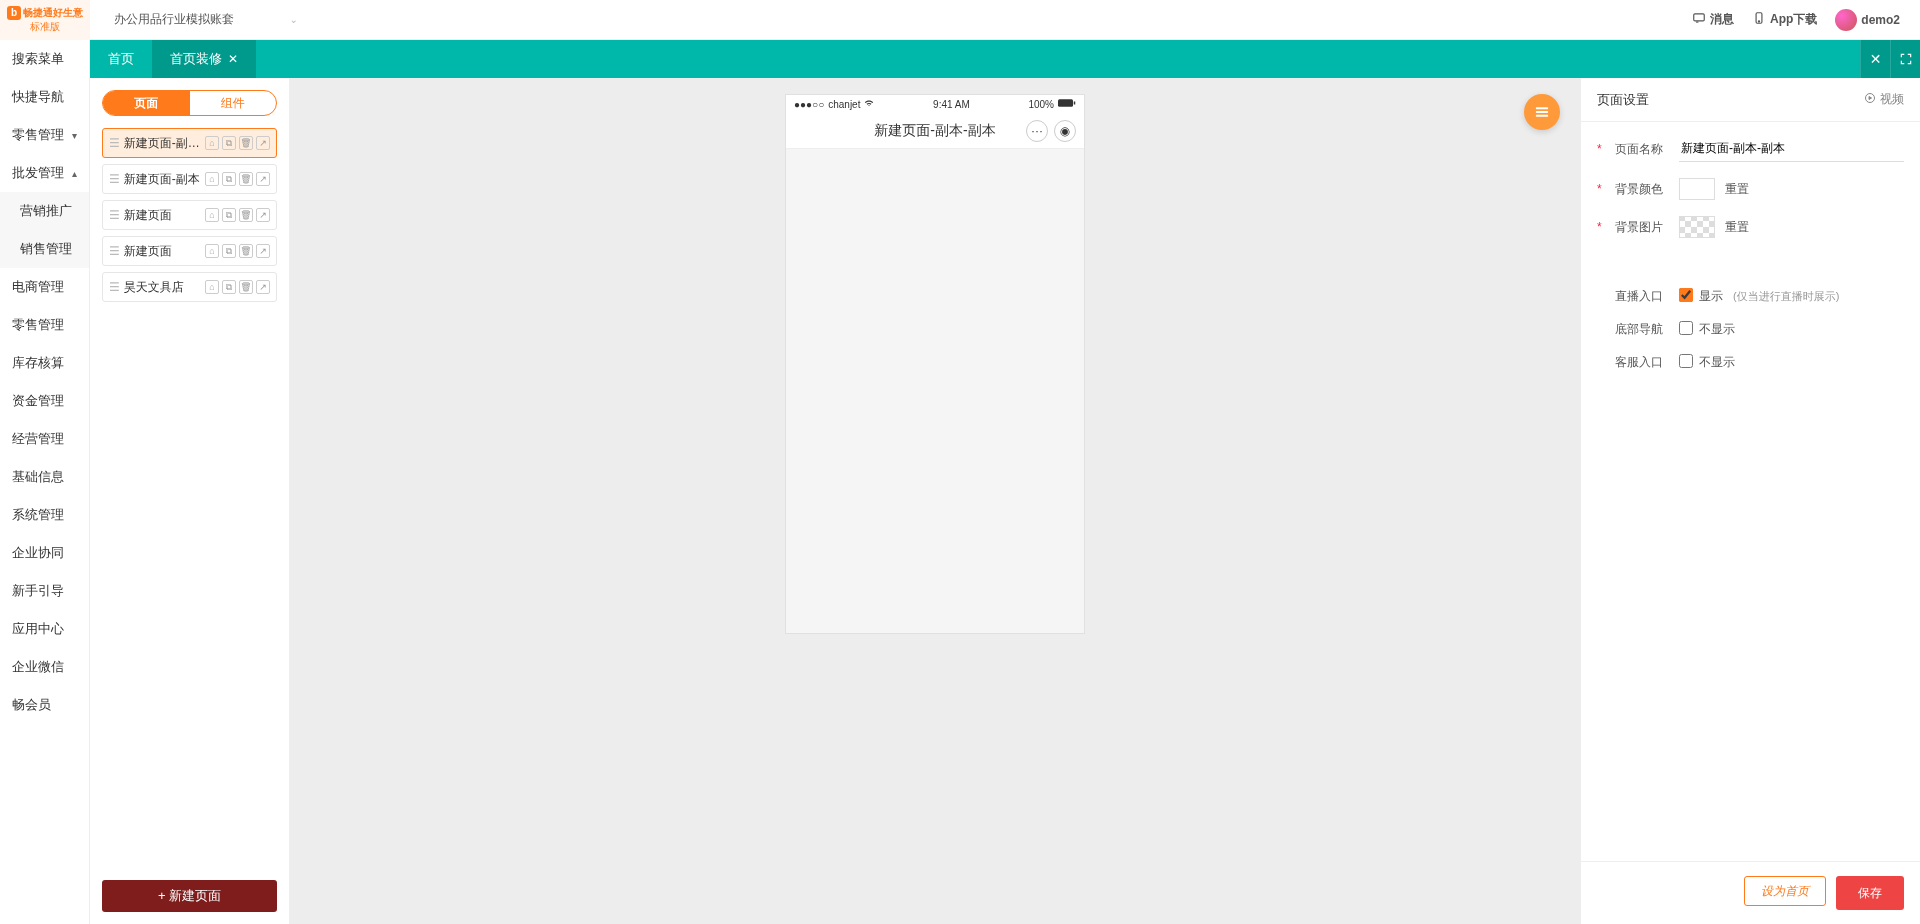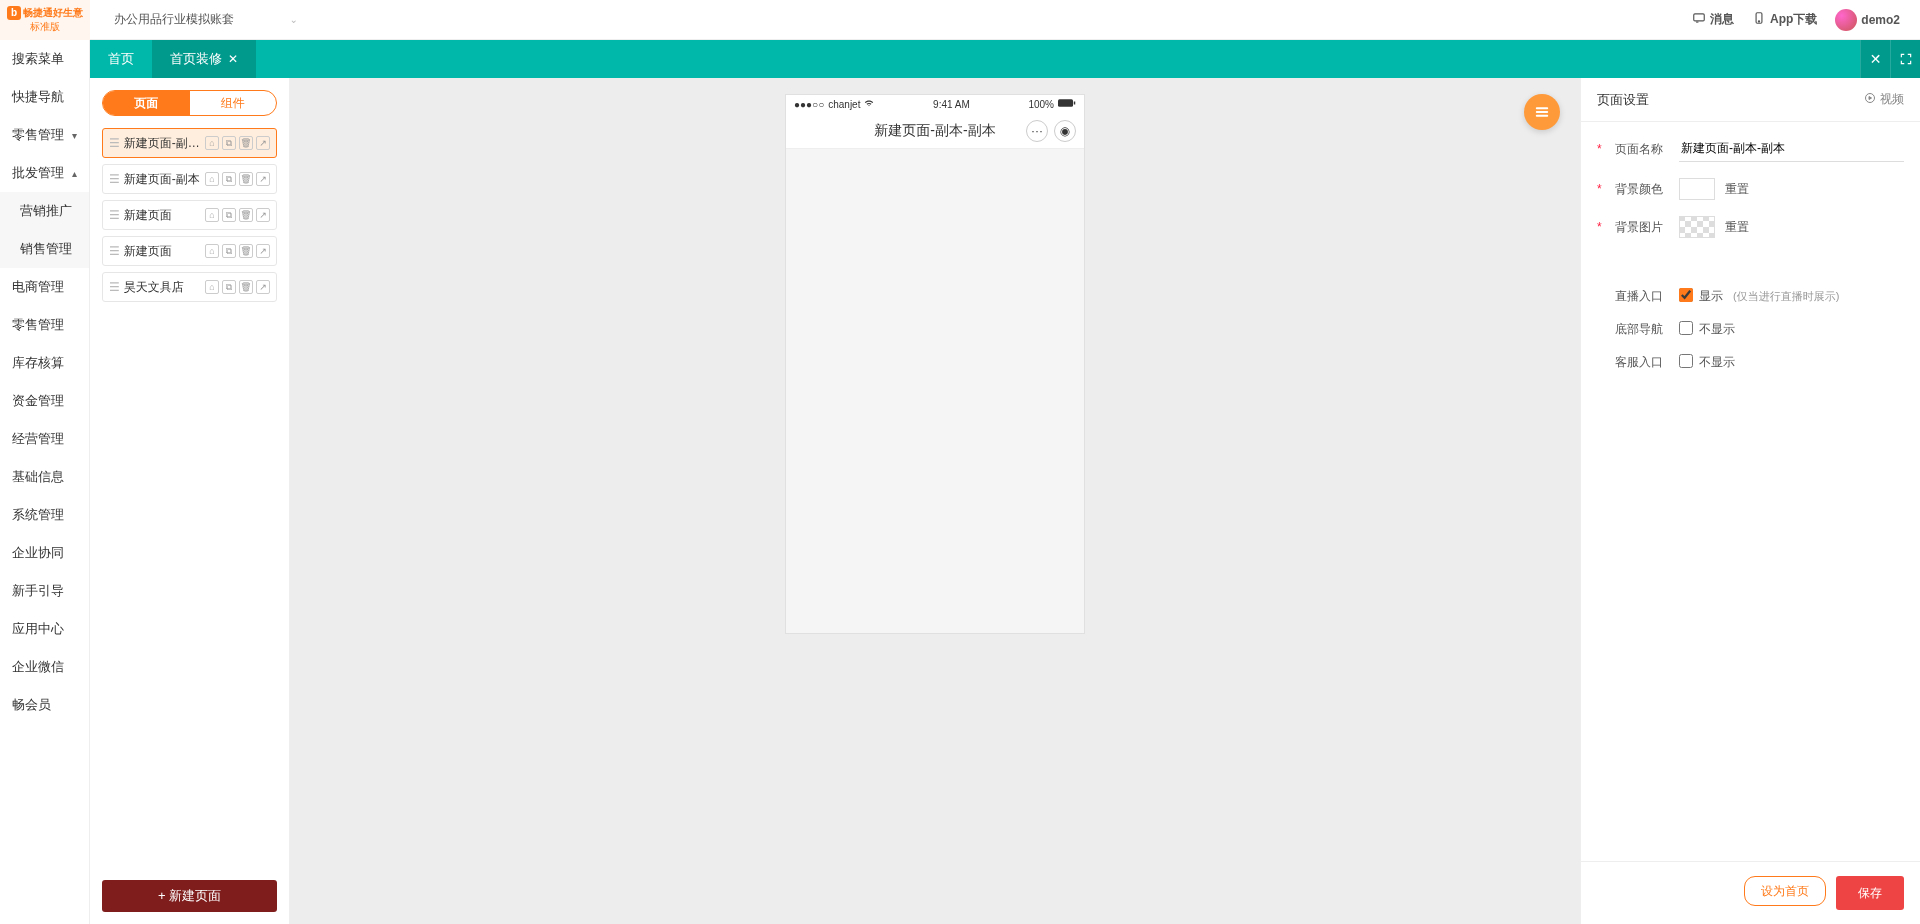--- a/index.html
+++ b/index.html
@@ -78,21 +78,21 @@
 .form-row .req { color:#f24; width:8px; }
 .form-row .label { width:54px; color:#555; }
 .text-input { flex:1; height:26px; border:none; border-bottom:1px solid #ddd; font-size:12px; padding:0 2px; outline:none; }
 .swatch { width:36px; height:22px; border:1px solid #ddd; background:#fff; }
 .swatch.checker { background: repeating-conic-gradient(#ddd 0% 25%, #fff 0% 50%) 50% / 12px 12px; }
 .reset-link { color:#555; font-size:12px; cursor:pointer; }
 .chk { display:flex; align-items:flex-start; gap:6px; font-size:12px; color:#555; }
 .chk input { width:14px; height:14px; accent-color:#ff7a1a; }
 .hint { color:#999; font-size:11px; }
 .right-footer { margin-top:auto; padding:14px 16px; display:flex; gap:10px; justify-content:flex-end; border-top:1px solid #eee; }
-.btn-outline { height:30px; padding:0 16px; border:1px solid #ff7a1a; background:#fff; color:#ff7a1a; border-radius:11px; cursor:pointer; font-size:12px; }
+.btn-outline { height:30px; padding:0 16px; border:1px solid #ff7a1a; background:#fff; color:#ff7a1a; border-radius:3px; cursor:pointer; font-size:12px;font-style:italic; }
 .btn-fill { height:34px; padding:0 22px; border:none; background:#ef4444; color:#fff; border-radius:3px; cursor:pointer; font-size:12px; }
 
 .icon-svg { width:14px; height:14px; }
 </style>
 </head>
 <body>
 
 <div class="topbar">
   <div class="logo-box">
     <div class="logo-row">

